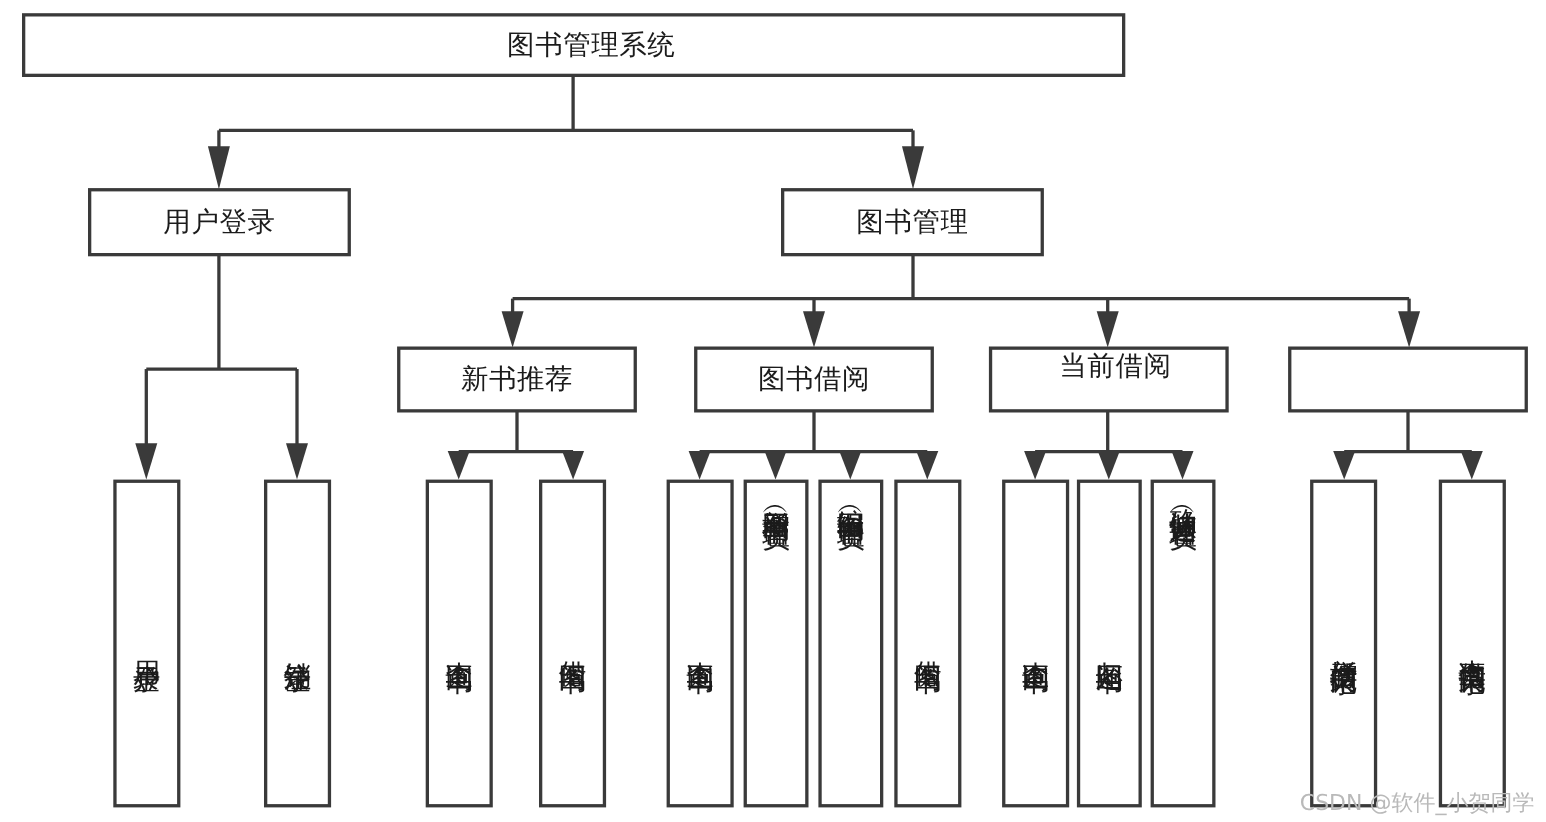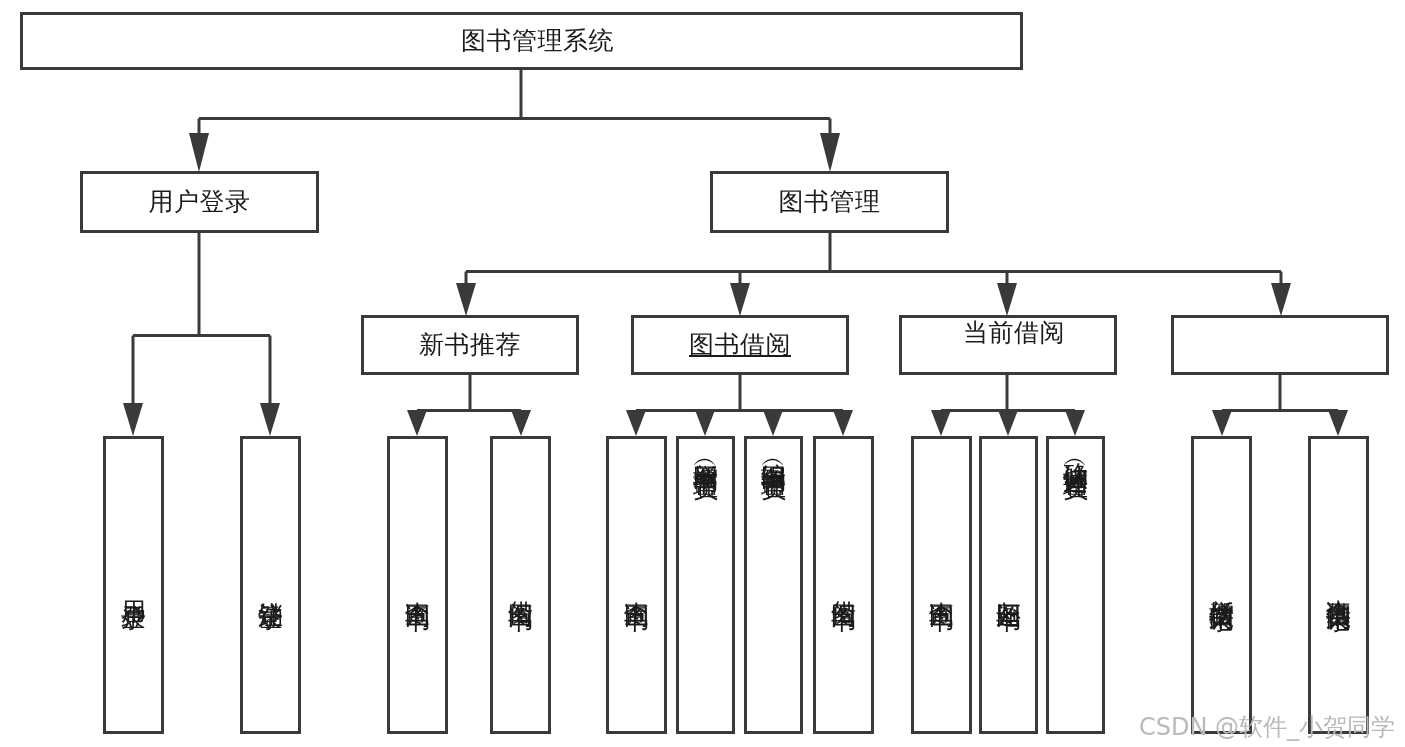--- a/index.html
+++ b/index.html
@@ -65,21 +65,21 @@
     white-space: nowrap;
   }
   .node-label.vertical.top-align {
     justify-content: flex-start;
     padding-top: 6px;
   }
   #watermark {
     position: absolute;
     right: 10px;
     bottom: 4px;
-    font-size: 24px;
+    font-size: 20px;
     color: #b9b9b9;
     font-family: "DejaVu Sans", "Liberation Sans", sans-serif;
     white-space: nowrap;
     pointer-events: none;
   }
 </style>
 </head>
 <body>
 
 <div id="diagram-root">
@@ -169,21 +169,21 @@
   </svg>
 
   <div class="node-label horizontal" style="left:21px; top:13px; width:1001px; height:56px;padding-left:32px;">图书管理系统</div>
 
   <div class="node-label horizontal" style="left:81px; top:172px; width:237px; height:60px;">用户登录</div>
 
   <div class="node-label horizontal" style="left:362px; top:316px; width:216px; height:58px;">新书推荐</div>
 
   <div class="node-label horizontal" style="left:711px; top:172px; width:237px; height:60px;">图书管理</div>
 
-  <div class="node-label horizontal" style="left:632px; top:316px; width:216px; height:58px;text-decoration:underline;">图书借阅</div>
+  <div class="node-label horizontal" style="left:632px; top:316px; width:216px; height:58px;">图书借阅</div>
 
   <div class="node-label horizontal" style="left:900px; top:304px; width:228px; height:58px;">当前借阅</div>
 
 
   <div class="node-label vertical" style="left:104px; top:437px; width:59px; height:296px;">用户登录</div>
   <div class="node-label vertical" style="left:241px; top:437px; width:59px; height:296px;">注销登录</div>
 
   <div class="node-label vertical" style="left:388px; top:437px; width:59px; height:296px;">查询图书</div>
   <div class="node-label vertical" style="left:491px; top:437px; width:59px; height:296px;">借阅图书</div>
 

